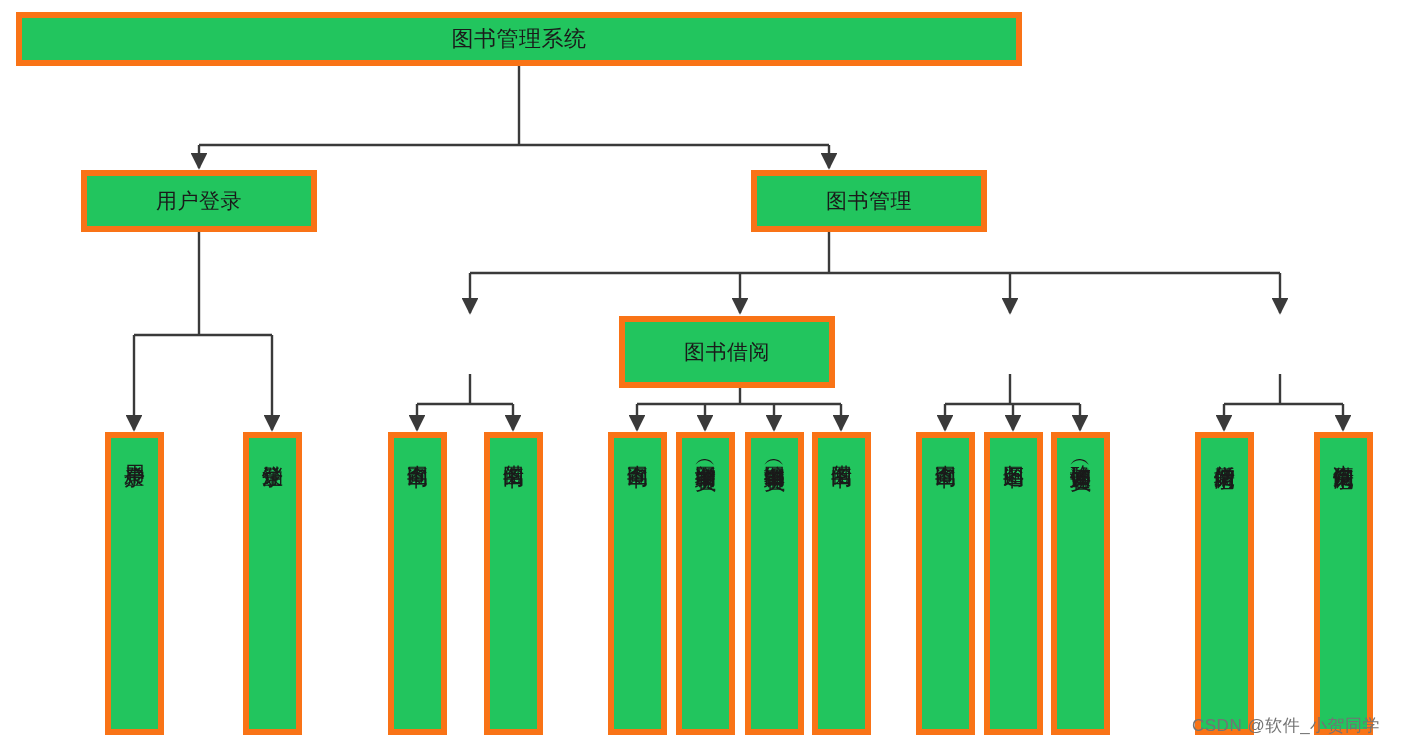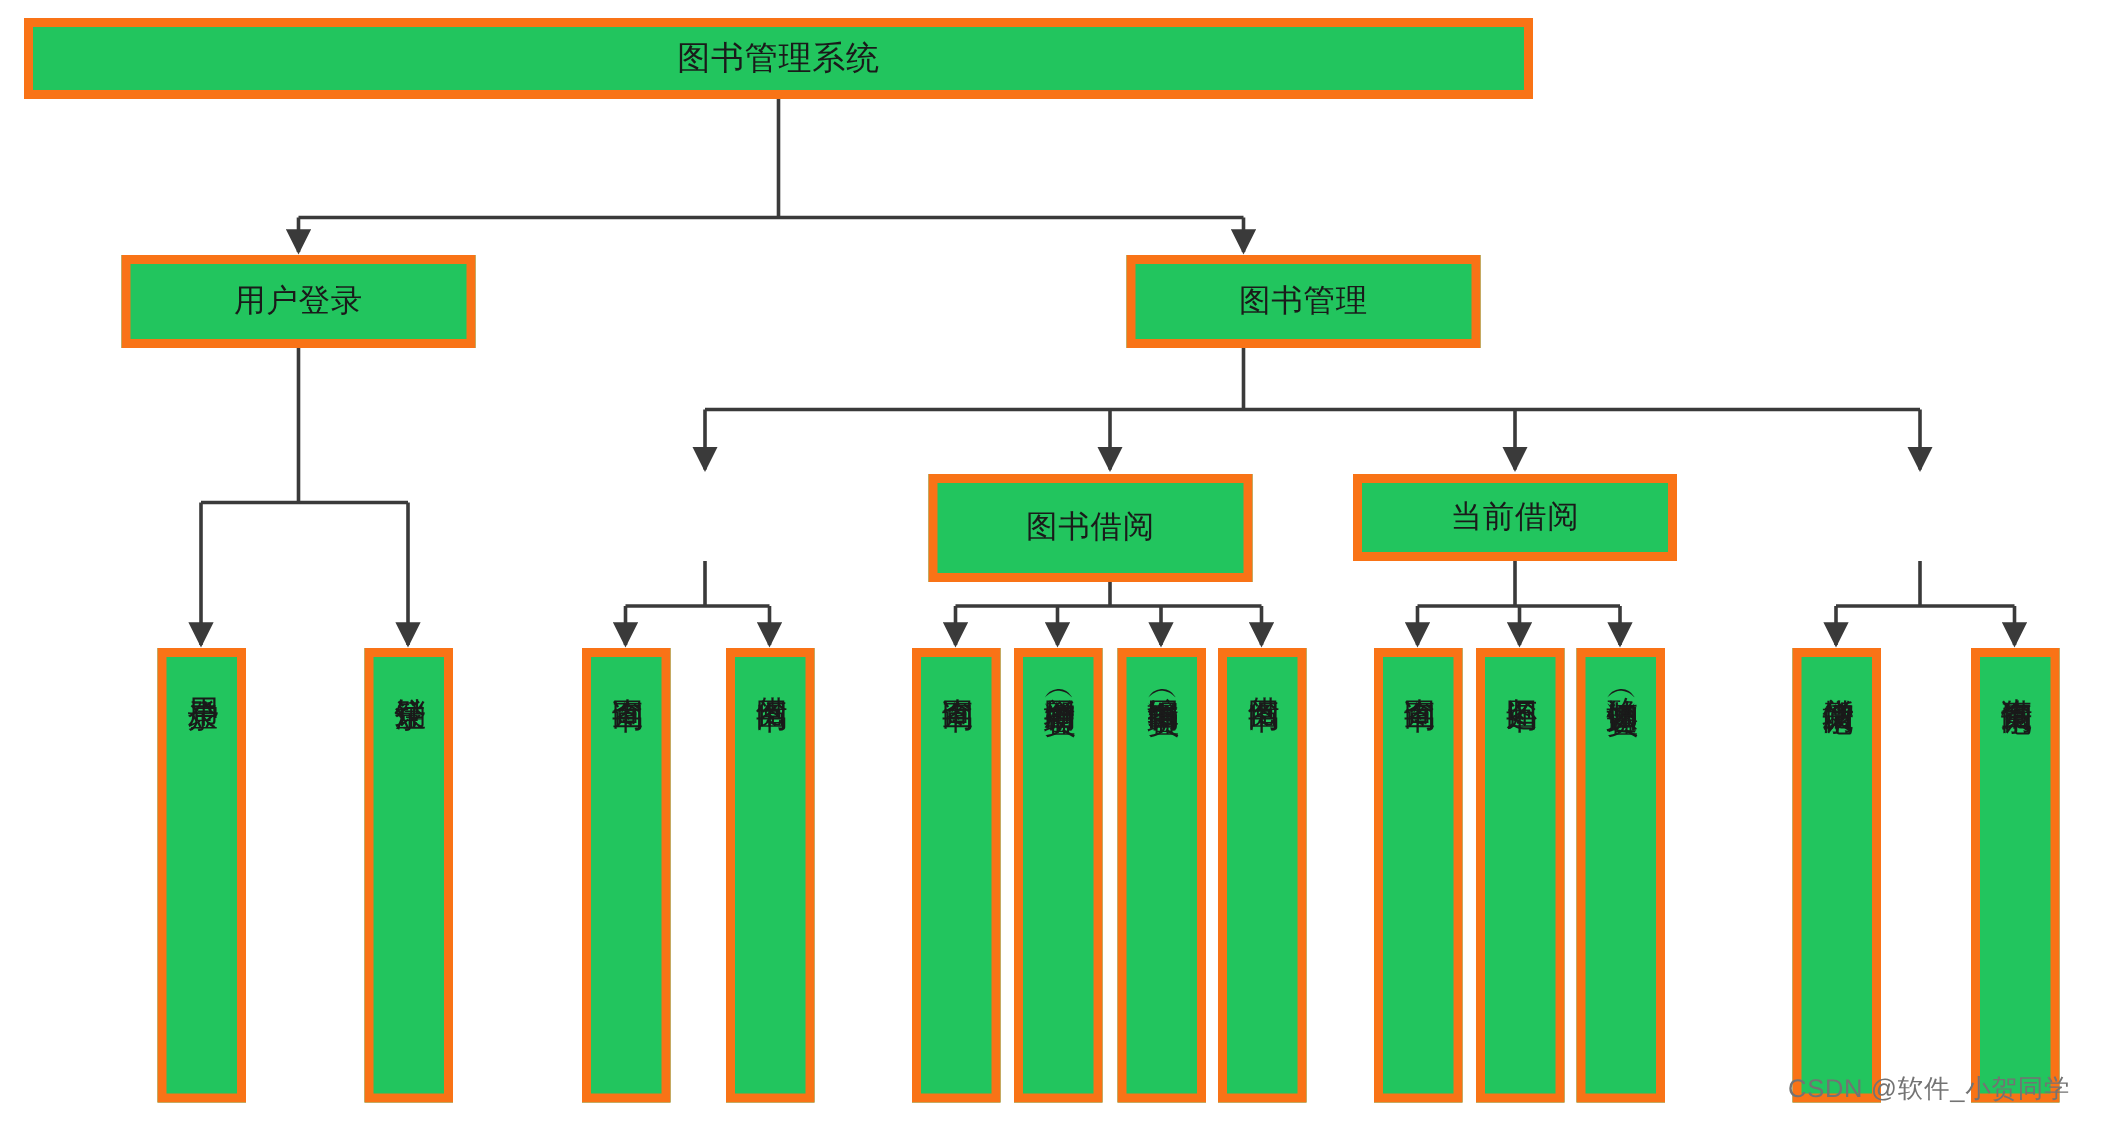--- a/index.html
+++ b/index.html
@@ -138,23 +138,20 @@
   <div class="node horiz" style="left:81px; top:170px; width:236px; height:62px;">
     <span class="node-label">用户登录</span>
   </div>
   <div class="node horiz" style="left:711px; top:170px; width:236px; height:62px;margin-left:40px;">
     <span class="node-label">图书管理</span>
   </div>
 
   <div class="node horiz" style="left:619px; top:316px; width:216px; height:72px;">
     <span class="node-label">图书借阅</span>
   </div>
-  <div class="node horiz" style="left:902px; top:316px; width:216px; height:58px;">
-    <span class="node-label">当前借阅</span>
-  </div>
 
   <div class="node vert" style="left:105px; top:432px; width:59px; height:303px;">
     <span class="node-label">用户登录</span>
   </div>
   <div class="node vert" style="left:243px; top:432px; width:59px; height:303px;">
     <span class="node-label">注销登录</span>
   </div>
 
   <div class="node vert" style="left:388px; top:432px; width:59px; height:303px;">
     <span class="node-label">查询图书</span>

